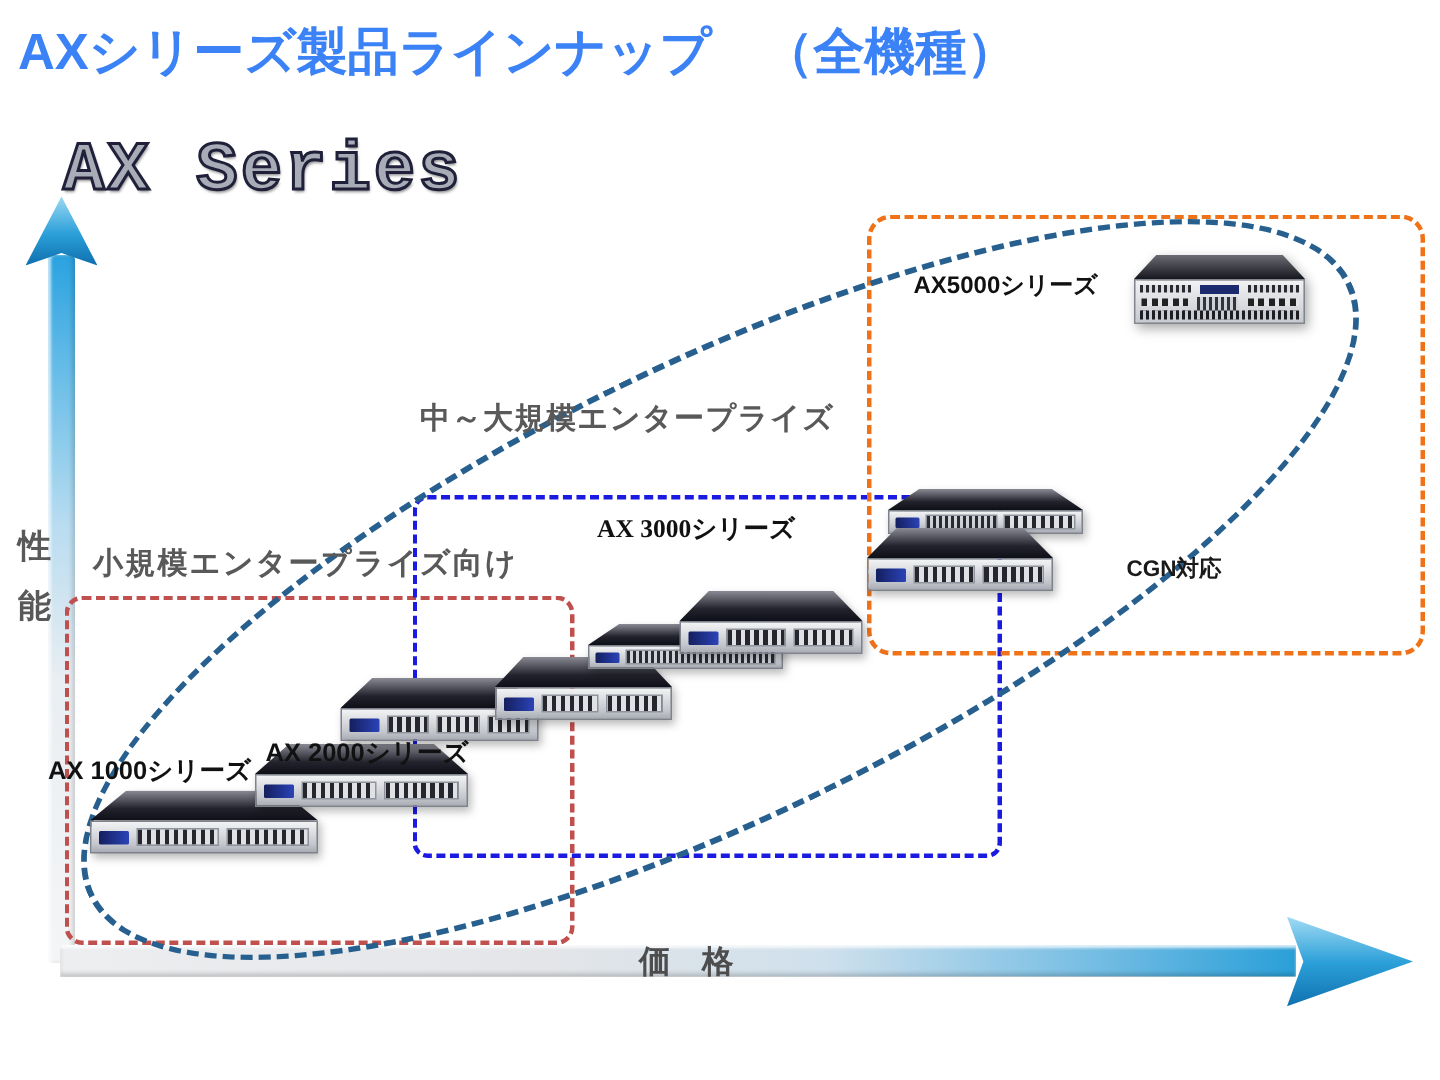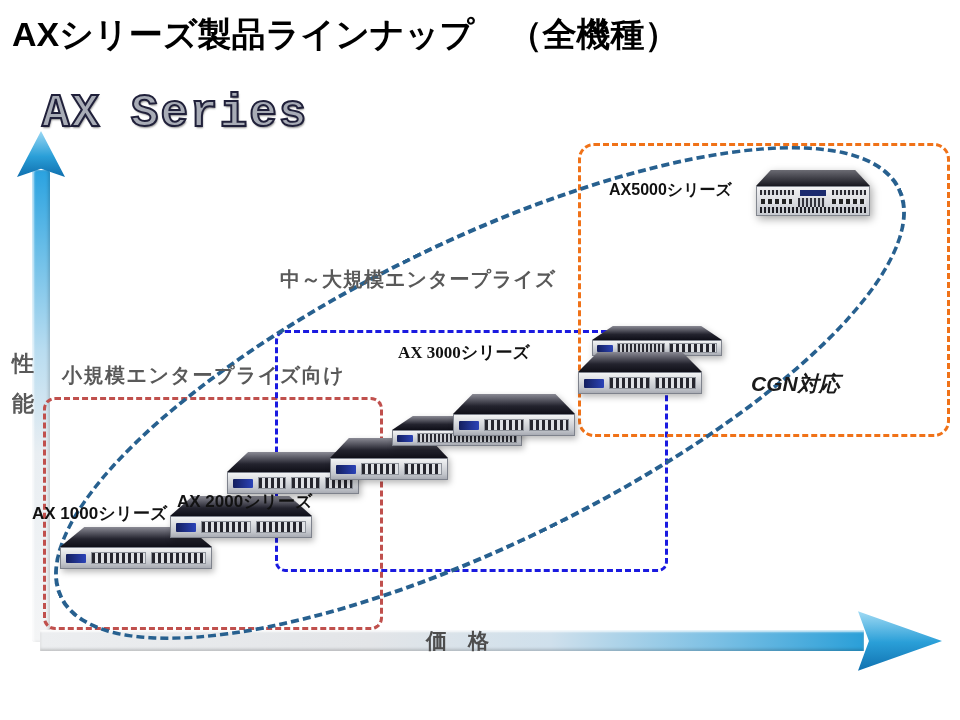--- a/index.html
+++ b/index.html
@@ -3,21 +3,21 @@
 <meta charset="utf-8">
 <style>
   html,body{margin:0;padding:0;background:#ffffff;}
   .canvas{
     position:relative;width:960px;height:720px;overflow:hidden;background:#ffffff;
     font-family:"Liberation Sans","DejaVu Sans",sans-serif;
   }
   
   .page-title{
     position:absolute;left:12px;top:12px;font-size:34px;font-weight:600;
-    color:#000000;letter-spacing:0;white-space:nowrap;
+    color:#3b82f6;letter-spacing:0;white-space:nowrap;
   }
   .ax-logo{
     position:absolute;left:42px;top:88px;font-size:46px;font-weight:800;
     letter-spacing:2px;color:#a8acb6;-webkit-text-stroke:2px #20203a;
     text-shadow:1px 2px 2px rgba(0,0,0,.45),0 -1px 0 #ffffff;
     font-family:Liberation Mono, monospace;white-space:nowrap;z-index:3;
   }
   
   .v-arrow-body{
     position:absolute;left:32px;top:170px;width:18px;height:472px;z-index:2;
@@ -75,22 +75,22 @@
   }
   .seg-small{left:62px;top:362px;letter-spacing:1.5px;}
   .seg-mid{left:280px;top:267px;width:312px;text-align:left;line-height:1.25;letter-spacing:1px;}
   .seg-carrier{left:577px;top:102px;letter-spacing:1px;}
   
   .prod-label{
     position:absolute;z-index:7;font-weight:bold;color:#111111;
     font-size:17px;white-space:nowrap;
   }
   .cgn-label{
-    position:absolute;left:751px;top:370px;z-index:7;font-size:21px;
-    font-weight:600;color:#1a1a1a;white-space:nowrap;font-style:italic;
+    position:absolute;left:751px;top:370px;z-index:7;font-size:15px;
+    font-weight:600;color:#1a1a1a;white-space:nowrap;
   }
   
   .device{position:absolute;z-index:6;filter:drop-shadow(2px 3px 3px rgba(0,0,0,.28));}
   .dev-top{
     width:100%;height:20px;
     clip-path:polygon(16% 0,84% 0,100% 100%,0 100%);
     background:linear-gradient(180deg,#8a8a94 0%,#23232e 60%,#0f0f18 100%);
   }
   .dev-front{
     width:100%;height:22px;box-sizing:border-box;

